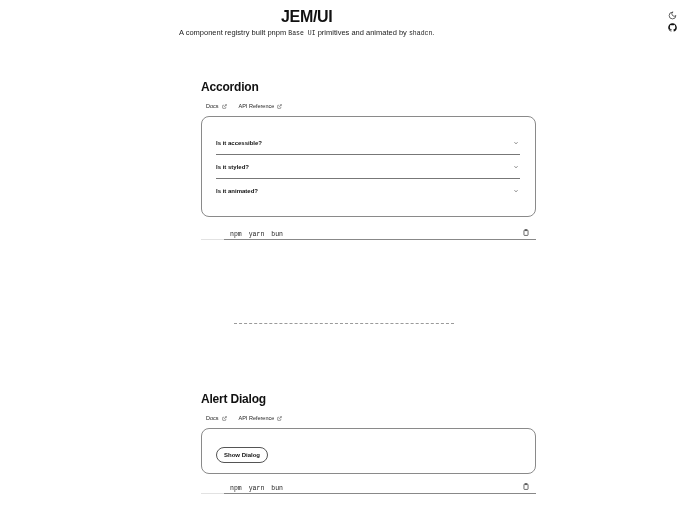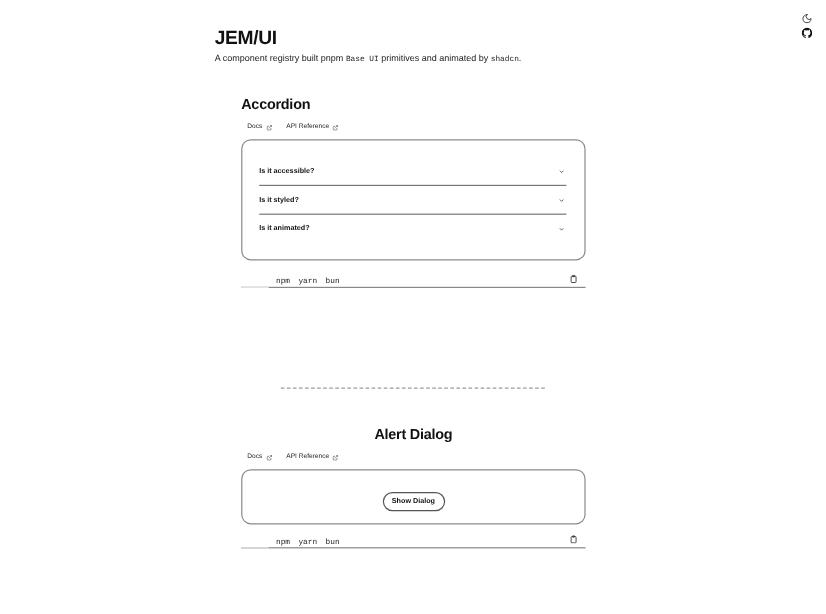--- a/index.html
+++ b/index.html
@@ -1,27 +1,27 @@
 <!DOCTYPE html>
 <html><head>
   <meta charset="utf-8">
   <style>
     * { box-sizing: border-box; margin: 0; padding: 0; }
     html, body { width: 688px; height: 512px; overflow: hidden; background: #ffffff; }
     body { font-family: "Liberation Sans", sans-serif; color: #111111; position: relative; }
 
-    .header { position: absolute; left: 179px; top: 24px; }
+    .header { position: absolute; left: 179px; top: 8px; text-align: center; }
     .site-title { font-size: 16px; font-weight: 700; letter-spacing: -0.3px; line-height: 18px; }
     .site-sub { font-size: 7.5px; color: #222; margin-top: 2px; line-height: 10px; white-space: nowrap; }
     .site-sub .mono { font-family: "Liberation Mono", monospace; font-size: 6.5px; }
 
     .top-icons { position: absolute; left: 668px; top: 11px; width: 10px; }
     .top-icons .ic { display: block; width: 9px; height: 9px; margin-bottom: 3px; cursor: pointer; }
 
-    .section { position: absolute; left: 201px; width: 287px; }
+    .section { position: absolute; left: 201px; width: 335px; }
     .section-title { font-size: 12px; font-weight: 700; line-height: 14px; letter-spacing: -0.2px; }
     .links { display: flex; gap: 12px; margin-top: 7px; padding-left: 5px; height: 10px; align-items: center; }
     .link { font-size: 5.5px; color: #222; display: flex; align-items: center; gap: 3px; cursor: pointer; white-space: nowrap; }
     .link svg { width: 5px; height: 5px; }
 
     .demo-box { border: 1px solid #8a8a8a; border-radius: 8px; background: #fff; }
 
     .acc-item { display: flex; justify-content: space-between; align-items: center; height: 24px; border-bottom: 1px solid #777; font-size: 6px; font-weight: 600; cursor: pointer; }
     .acc-item:last-child { border-bottom: none; }
     .acc-item svg { width: 6px; height: 6px; margin-right: 1px; }
@@ -98,21 +98,21 @@
     <span class="pm-tab">bun</span>
     <svg class="copy" viewBox="0 0 20 24" fill="none" stroke="#333" stroke-width="2.5">
         <rect x="3" y="4" width="14" height="18" rx="2"></rect>
         <rect x="7" y="1.5" width="6" height="4" rx="1"></rect>
       </svg>
   </div>
 </div>
 
 <div class="dashed"></div>
 
-<div class="section" style="top:355px;text-align:center;">
+<div class="section" style="top:392px;">
   <div class="section-title">Alert Dialog</div>
   <div class="links">
     <span class="link">
       <span>Docs</span>
       <svg viewBox="0 0 24 24" fill="none" stroke="#333" stroke-width="2.2">
           <path d="M15 3h6v6M10 14 21 3M18 13v6a2 2 0 0 1-2 2H5a2 2 0 0 1-2-2V8a2 2 0 0 1 2-2h6"></path>
         </svg>
     </span>
     <span class="link">
       <span>API Reference</span>

